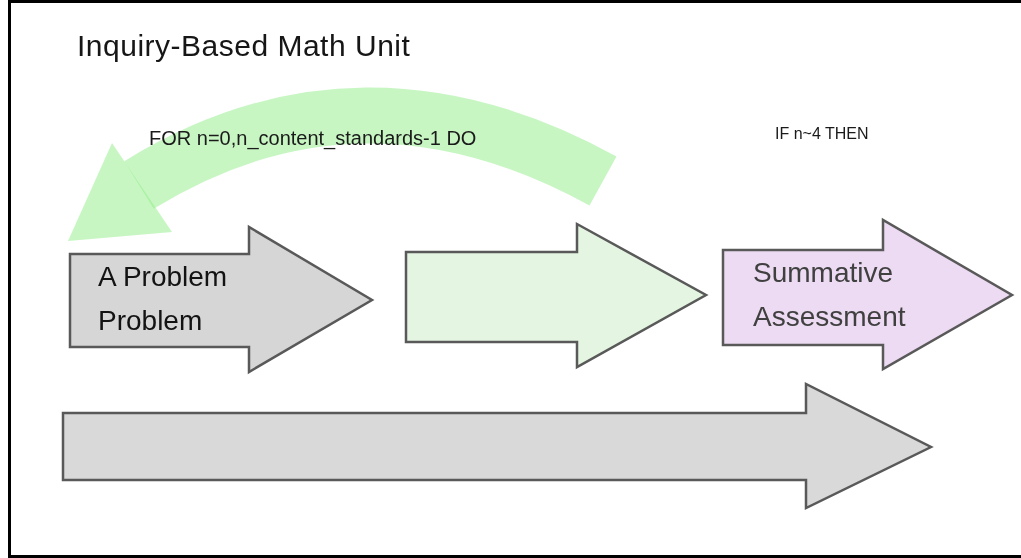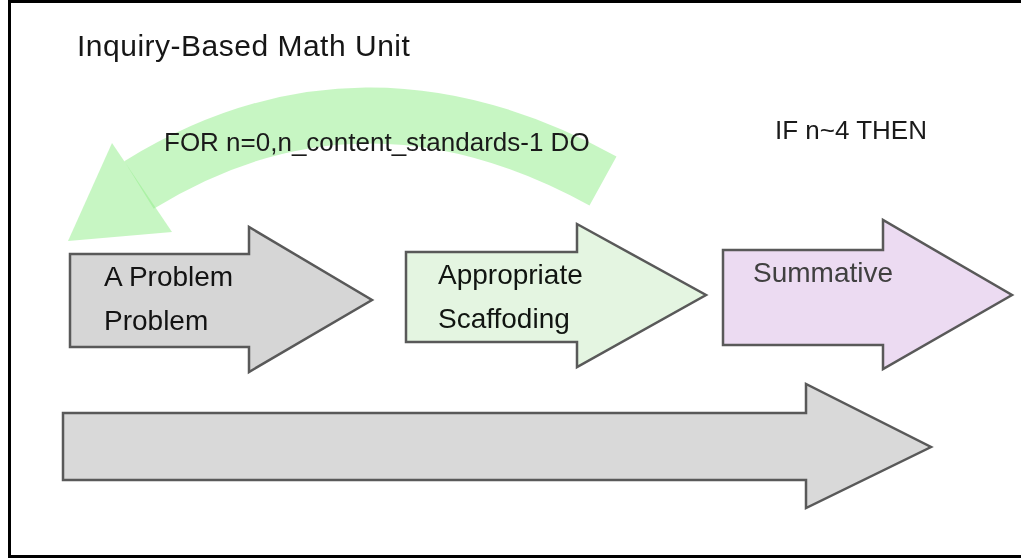--- a/index.html
+++ b/index.html
@@ -26,43 +26,43 @@
     position: absolute;
     left: 66px; top: 26px;
     font-size: 30px;
     letter-spacing: 0.5px;
     color: #161616;
     white-space: nowrap;
   }
 
   .loop-label {
     position: absolute;
-    left: 153px; top: 124px;
-    font-size: 26px;
+    left: 138px; top: 124px;
+    font-size: 20px;
     color: #1a1a1a;
     white-space: nowrap;
   }
 
   .condition-label {
     position: absolute;
-    left: 764px; top: 112px;
-    font-size: 26px;
+    left: 764px; top: 122px;
+    font-size: 16px;
     color: #1a1a1a;
     white-space: nowrap;
   }
 
   .step-label {
     position: absolute;
     font-size: 28px;
     line-height: 44px;
     white-space: nowrap;
   }
   .step-label span { display: block; }
 
-  .step-label-1 { left: 93px;  top: 252px; }
+  .step-label-1 { left: 87px;  top: 252px; }
   .step-label-2 { left: 427px; top: 250px; }
   .step-label-3 { left: 742px; top: 248px; }
 </style>
 </head>
 <body>
 
 <div class="frame">
 
   <svg class="shapes" viewBox="0 0 1015 552">
 
@@ -83,22 +83,19 @@
 
   <div class="loop-label">FOR n=0,n_content_standards-1 DO</div>
 
   <div class="condition-label">IF n~4 THEN</div>
 
   <div class="step-label step-label-1" style="color: rgb(19, 19, 19);">
     <span>A Problem</span>
     <span>Problem</span>
   </div>
 
-  <div class="step-label step-label-2" style="color: rgb(17, 21, 17);">
-    <span>Appropriate</span>
-    <span>Scaffoding</span>
-  </div>
 
   <div class="step-label step-label-3" style="color: #404040;">
     <span>Summative</span>
+    <span>Assessment</span>
   </div>
 
 </div>
 
 </body></html>

